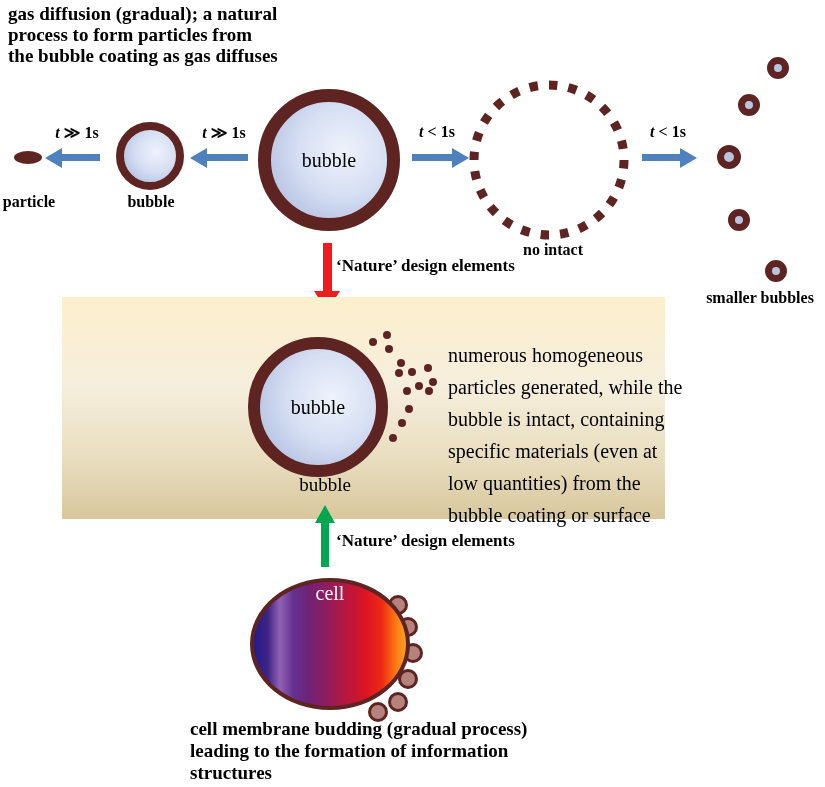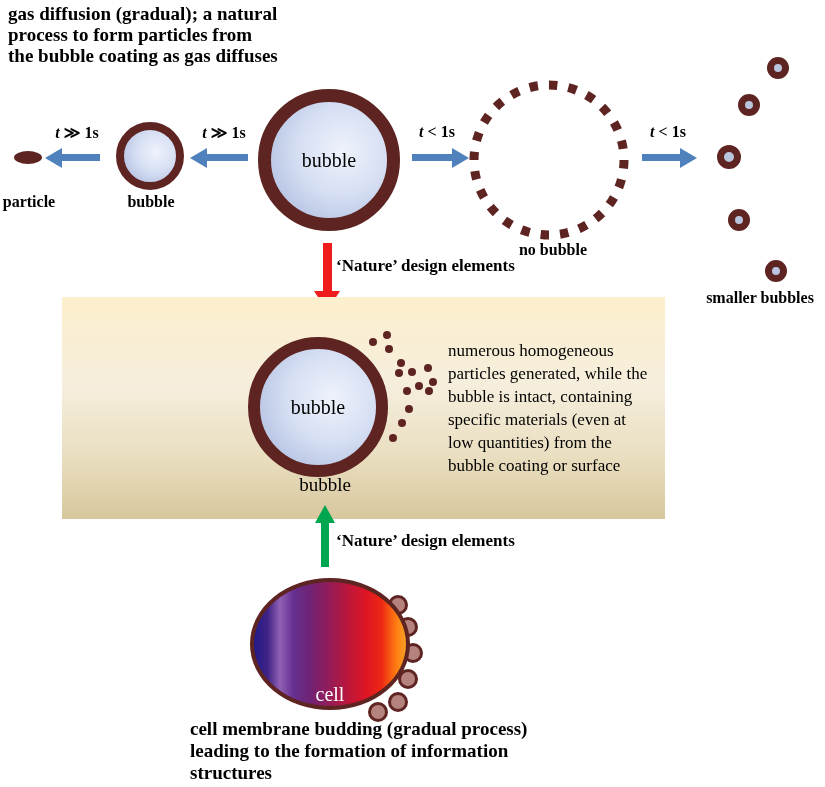--- a/index.html
+++ b/index.html
@@ -38,31 +38,31 @@
   
   .shaft-red{width:9px;background:#ee1c1c;}
   .tri-down-red{width:0;height:0;border-left:13px solid transparent;border-right:13px solid transparent;border-top:20px solid #ee1c1c;}
   .shaft-green{width:8px;background:#00a650;}
   .tri-up-green{width:0;height:0;border-left:10px solid transparent;border-right:10px solid transparent;border-bottom:18px solid #00a650;}
 
   
   .panel{
     background:linear-gradient(180deg,#fcefcc 0%,#f6eedd 40%,#e9dec0 72%,#d8c79d 100%);
   }
-  .panel-paragraph{font-size:17px;line-height:23px;white-space:pre-line;font-weight:normal;}
+  .panel-paragraph{font-size:20px;line-height:32px;white-space:pre-line;font-weight:normal;}
   .panel-bubble-caption{font-size:19px;font-weight:normal;text-align:center;}
 
   
   .cell-ellipse{
     border-radius:50%;
     border:4px solid #5e2422;
     background:linear-gradient(90deg,
       #231a8c 0%, #3f2384 9%, #9061b5 17%, #653090 26%, #6f2377 36%,
       #8f1d5c 48%, #bc163a 62%, #dd1523 74%, #ee2814 84%, #ff8012 94%, #f8a024 100%);
-    display:flex;align-items:flex-end;justify-content:center;
+    display:flex;align-items:flex-start;justify-content:center;
   }
   .cell-label{color:#ffffff;font-size:20px;font-weight:normal;}
 </style>
 </head>
 <body>
 
 <div id="canvas">
 
   <div class="abs caption" style="left:8px;top:3px;width:270px;">gas diffusion (gradual); a natural
 process to form particles from
@@ -86,21 +86,21 @@
     <span class="bubble-inner-label">bubble</span>
   </div>
 
   <div class="abs shaft-h" style="left:412px;top:154px;width:40px;"></div>
   <div class="abs tri-right" style="left:452px;top:148px;"></div>
   <div class="abs time-label" style="left:397px;top:123px;width:80px;"><span class="tvar">t</span><span> &lt; 1s</span></div>
 
   <svg class="abs" style="left:468px;top:79px;" width="162" height="162">
     <circle cx="81" cy="81" r="75" fill="none" stroke="#5e2422" stroke-width="9" stroke-dasharray="8.5 11.1"></circle>
   </svg>
-  <div class="abs shape-label" style="left:493px;top:241px;width:120px;">no bubble</div>
+  <div class="abs shape-label" style="left:493px;top:241px;width:120px;">no intact</div>
 
   <div class="abs shaft-h" style="left:642px;top:154px;width:38px;"></div>
   <div class="abs tri-right" style="left:680px;top:148px;"></div>
   <div class="abs time-label" style="left:628px;top:123px;width:80px;"><span class="tvar">t</span><span> &lt; 1s</span></div>
 
   <div class="abs" style="left:0;top:0;width:825px;height:787px;pointer-events:none;">
       <div class="smaller-bubble" style="left: 767px; top: 57px; width: 22px; height: 22px;"></div>
       <div class="smaller-bubble" style="left: 738px; top: 94px; width: 22px; height: 22px;"></div>
       <div class="smaller-bubble" style="left: 717px; top: 145px; width: 24px; height: 24px;"></div>
       <div class="smaller-bubble" style="left: 728px; top: 209px; width: 22px; height: 22px;"></div>

